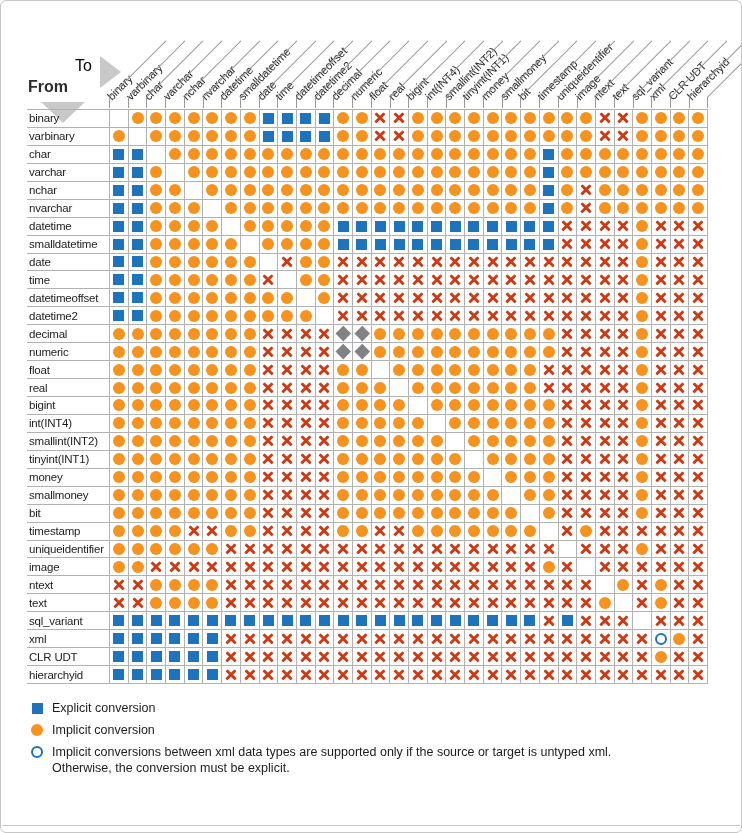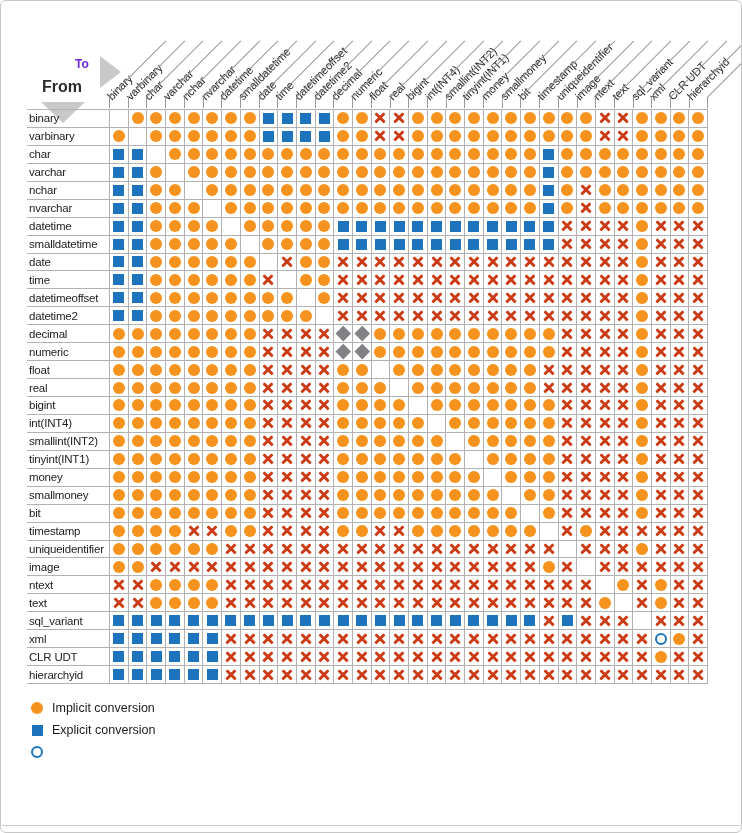--- a/index.html
+++ b/index.html
@@ -1,21 +1,21 @@
 <!DOCTYPE html>
 <html style="--blue: #1d74bd; --orange: #f6921e; --red: #cb3c16; --gray: #808285; --grid: #b2b2b2; --hline: #999999; --tri: #c9c9c9;"><head>
 <meta charset="utf-8">
 <style>
   html,body{margin:0;padding:0;background:#fff;}
   .page{position:relative;width:742px;height:833px;background:#fff;border:1px solid #c6c6c6;
         border-radius:6px;box-sizing:border-box;overflow:hidden;
         font-family:"Liberation Sans",sans-serif;color:#231f20;}
   
-  .to-label{position:absolute;left:74px;top:56px;font-size:12px;font-weight:700;color:#6d28d9;}
-  .from-label{position:absolute;left:27px;top:77px;font-size:16px;font-weight:600;color:#2b2b2b;margin-left:14px;}
+  .to-label{position:absolute;left:74px;top:56px;font-size:16px;font-weight:400;color:#000000;}
+  .from-label{position:absolute;left:27px;top:77px;font-size:16px;font-weight:600;color:#2b2b2b;}
   .tri-right{position:absolute;left:99px;top:55px;width:0;height:0;
              border-top:16px solid transparent;border-bottom:16px solid transparent;
              border-left:21px solid var(--tri);}
   .tri-down{position:absolute;left:40px;top:101px;width:0;height:0;
             border-left:22px solid transparent;border-right:22px solid transparent;
             border-top:21px solid var(--tri);}
   
   .colhead{position:absolute;height:13px;line-height:13px;font-size:11.5px;white-space:nowrap;
            transform-origin:0 100%;transform:rotate(-45deg);color:#2b2b2b;letter-spacing:-0.2px;}
   .diag{position:absolute;width:80px;height:1px;background:var(--hline);
@@ -1215,25 +1215,26 @@
       <div class="cell sym-X"></div>
       <div class="cell sym-X"></div>
       <div class="cell sym-X"></div>
       <div class="cell sym-X"></div>
       <div class="cell sym-X"></div>
       <div class="cell sym-X"></div>
     </div>
 
   <div class="legend" id="legend">
       <div class="legend-item">
+        <div class="lg sym-E"></div>
+        <div class="legend-text">Explicit conversion</div>
+      </div>
+      <div class="legend-item">
         <div class="lg sym-I"></div>
         <div class="legend-text">Implicit conversion</div>
       </div>
       <div class="legend-item">
-        <div class="lg sym-E"></div>
-        <div class="legend-text">Explicit conversion</div>
-      </div>
-      <div class="legend-item">
         <div class="lg sym-O"></div>
+        <div class="legend-text">Implicit conversions between xml data types are supported only if the source or target is untyped xml. Otherwise, the conversion must be explicit.</div>
       </div>
     </div>
   <div class="footer-line"></div>
 </div>
 
 </body></html>

